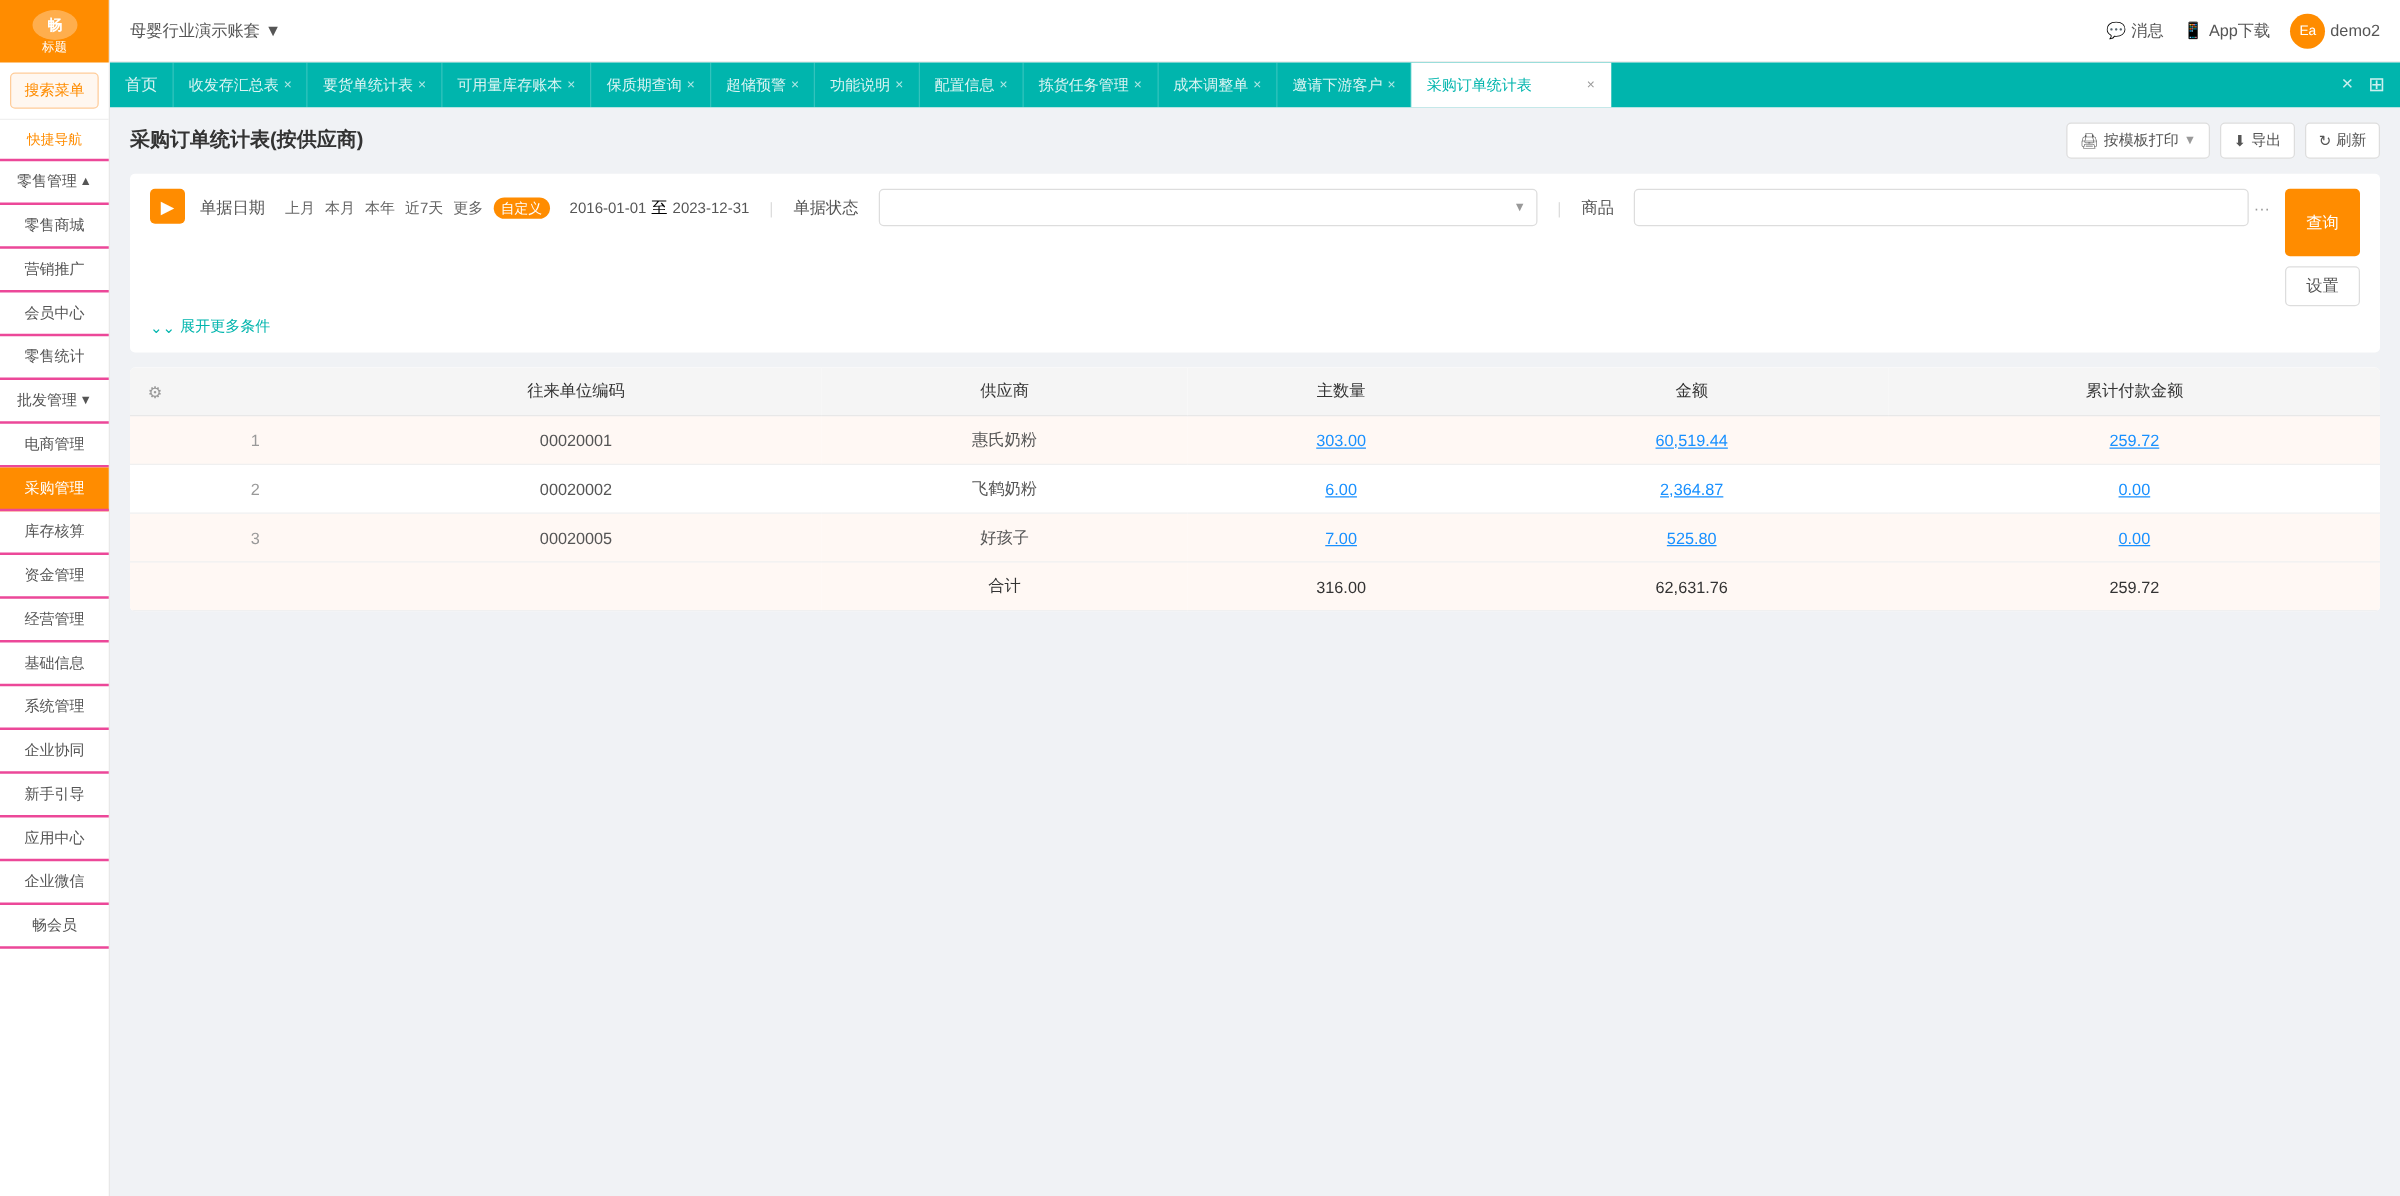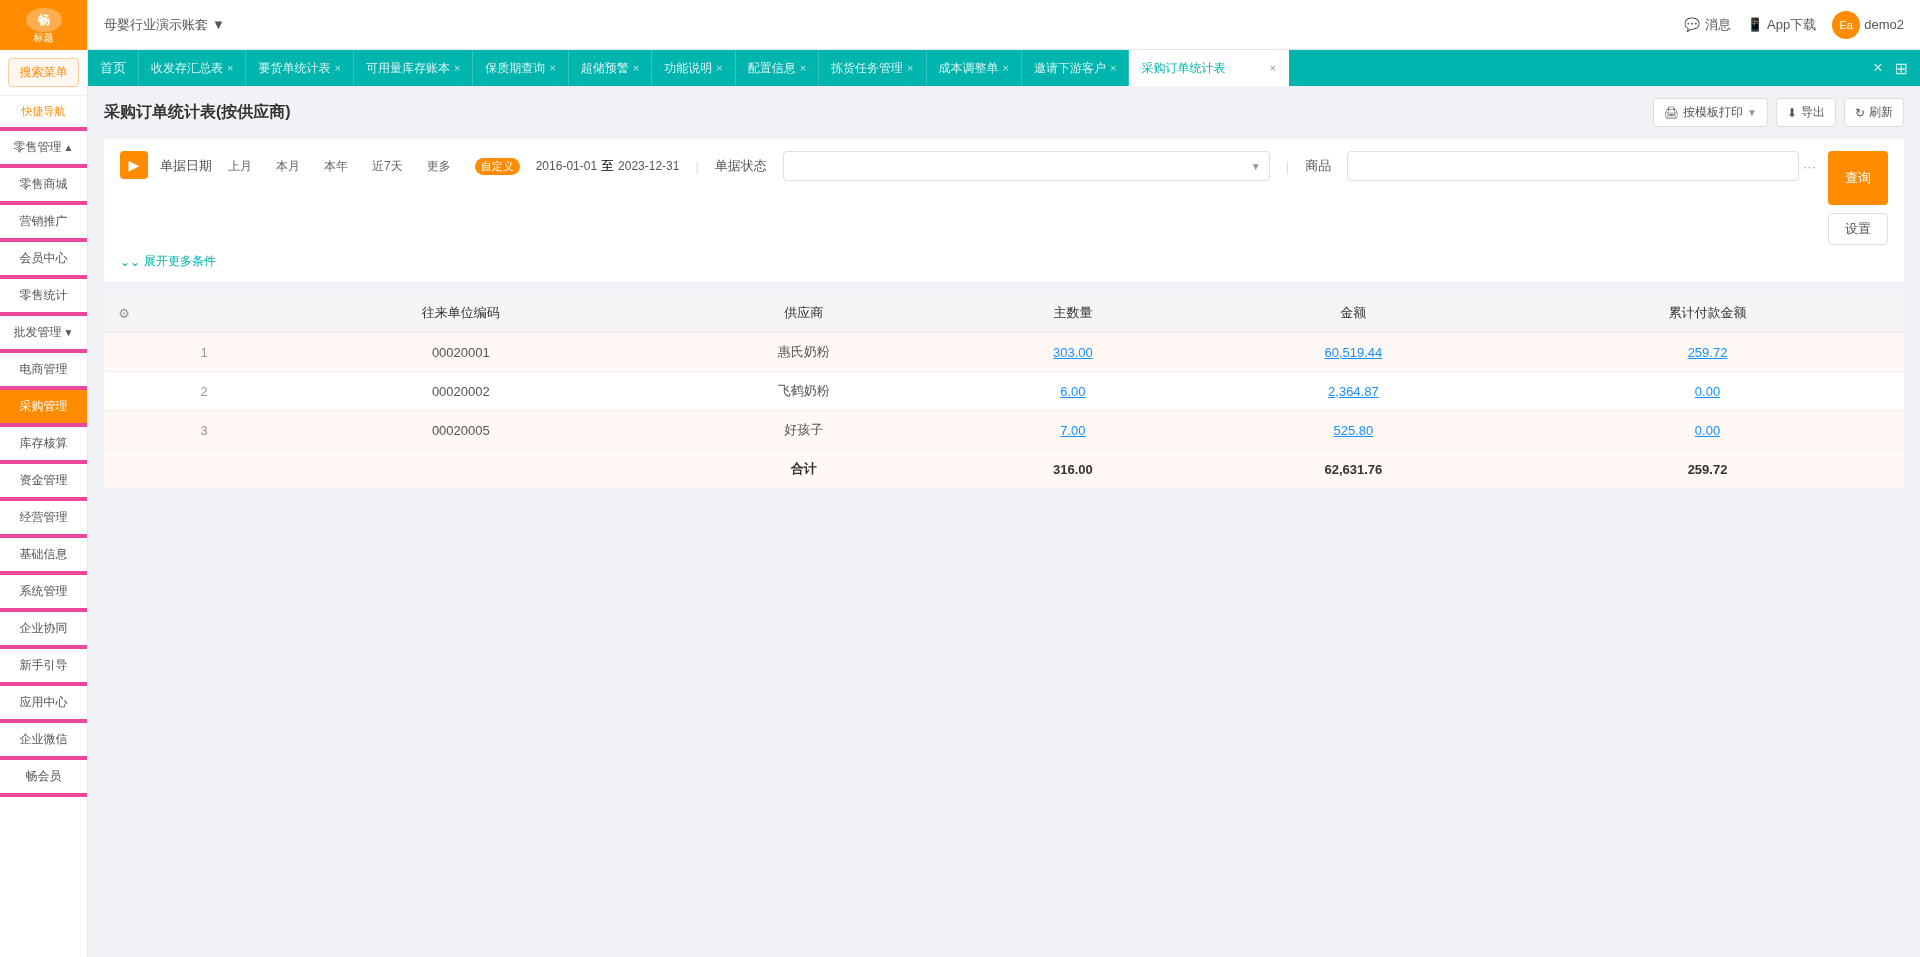--- a/index.html
+++ b/index.html
@@ -3,21 +3,21 @@
   <meta charset="utf-8">
   <style>
     * { margin: 0; padding: 0; box-sizing: border-box; }
     body { font-family: 'Microsoft YaHei', Arial, sans-serif; font-size: 13px; background: #f5f5f5; width: 1920px; height: 957px; overflow: hidden; display: flex; }
 
     
     .sidebar { width: 88px; background: #fff; border-right: 1px solid #e8e8e8; display: flex; flex-direction: column; flex-shrink: 0; height: 957px; }
     .sidebar-logo { height: 50px; background: #ff8c00; display: flex; align-items: center; justify-content: center; flex-direction: column; }
     .sidebar-search { padding: 8px; border-bottom: 1px solid #f0f0f0; }
     .sidebar-search-btn { width: 100%; padding: 5px; background: #fff7f0; border: 1px solid #ffcc99; border-radius: 4px; color: #ff8c00; font-size: 12px; text-align: center; cursor: pointer; }
-    .sidebar-item { padding: 8px 6px; text-align: center; cursor: pointer; color: #555; font-size: 12px; border-bottom: 4px solid #ec4899; }
+    .sidebar-item { padding: 8px 6px; text-align: center; cursor: pointer; color: #555; font-size: 12px; border-bottom: 2px solid #ec4899; }
     .sidebar-item.active { background: #ff8c00; color: #fff; }
     .sidebar-item-with-arrow { display: flex; align-items: center; justify-content: center; gap: 2px; }
     .sidebar-arrow { font-size: 10px; }
 
     
     .main-content { flex: 1; display: flex; flex-direction: column; height: 957px; overflow: hidden; }
 
     
     .top-bar { height: 50px; background: #fff; border-bottom: 1px solid #e8e8e8; display: flex; padding: 0 16px; justify-content: space-between; }
     .top-bar-left { display: flex; align-items: center; gap: 8px; }
@@ -46,21 +46,21 @@
     .page-actions { display: flex; align-items: center; gap: 8px; }
     .btn-template-print { display: flex; align-items: center; gap: 4px; padding: 5px 10px; border: 1px solid #ddd; background: #fff; border-radius: 4px; cursor: pointer; font-size: 12px; color: #555; }
     .btn-export { display: flex; align-items: center; gap: 4px; padding: 5px 10px; border: 1px solid #ddd; background: #fff; border-radius: 4px; cursor: pointer; font-size: 12px; color: #555; }
     .btn-refresh { display: flex; align-items: center; gap: 4px; padding: 5px 10px; border: 1px solid #ddd; background: #fff; border-radius: 4px; cursor: pointer; font-size: 12px; color: #555; }
 
     
     .filter-area { background: #fff; border-radius: 4px; padding: 12px 16px; margin-bottom: 12px; }
     .filter-row { display: flex; align-items: center; gap: 16px; flex-wrap: wrap; }
     .filter-toggle-btn { width: 28px; height: 28px; background: #ff8c00; border-radius: 4px; display: flex; align-items: center; justify-content: center; color: #fff; cursor: pointer; font-size: 14px; flex-shrink: 0; }
     .filter-label { color: #555; font-size: 13px; white-space: nowrap; }
-    .filter-date-shortcuts { display: flex; gap: 24px; align-items: center; }
+    .filter-date-shortcuts { display: flex; gap: 8px; align-items: center; }
     .date-shortcut { color: #666; cursor: pointer; font-size: 12px; }
     .date-custom-tag { background: #ff8c00; color: #fff; padding: 1px 6px; border-radius: 10px; font-size: 11px; cursor: pointer; font-family: Liberation Mono, monospace; }
     .filter-date-range { color: #555; font-size: 12px; }
     .filter-separator { color: #ddd; }
     .filter-select { height: 30px; border: 1px solid #ddd; border-radius: 4px; padding: 0 8px; font-size: 12px; flex: 1; color: #555; background: #fff; cursor: pointer; display: flex; align-items: center; justify-content: space-between; }
     .filter-more-btn { text-align: center; margin-top: 8px; }
     .btn-expand-more { display: flex; align-items: center; justify-content: center; gap: 4px; color: #00b5ad; cursor: pointer; font-size: 12px; border: none; background: none; }
 
     
     .btn-query { background: #ff8c00; color: #fff; border: none; border-radius: 4px; padding: 18px 16px; cursor: pointer; font-size: 13px; }
@@ -74,21 +74,21 @@
     td { padding: 10px 12px; text-align: center; font-size: 13px; color: #555; border-bottom: 1px solid #f0f0f0; }
     .td-number { color: #1890ff; text-decoration: underline; cursor: pointer; }
     tbody tr:nth-child(odd) { background: #fff8f4; }
     tbody tr:nth-child(even) { background: #fff; }
     .td-seq { color: #999; }
     .th-settings { width: 40px; }
     .settings-icon { color: #999; cursor: pointer; }
 
     
     .table-footer { background: #fff8f4; border-top: 1px solid #e8e8e8; }
-    .table-footer td { font-weight: 700; color: #333; }
+    .table-footer td { font-weight: 400; color: #333; }
 
     
     .filter-main { display: flex; gap: 12px; align-items: flex-start; }
     .filter-fields { flex: 1; }
     .filter-buttons { display: flex; flex-direction: column; gap: 4px; }
 
     
     .dropdown-arrow { color: #999; font-size: 10px; }
   </style>
 </head>

